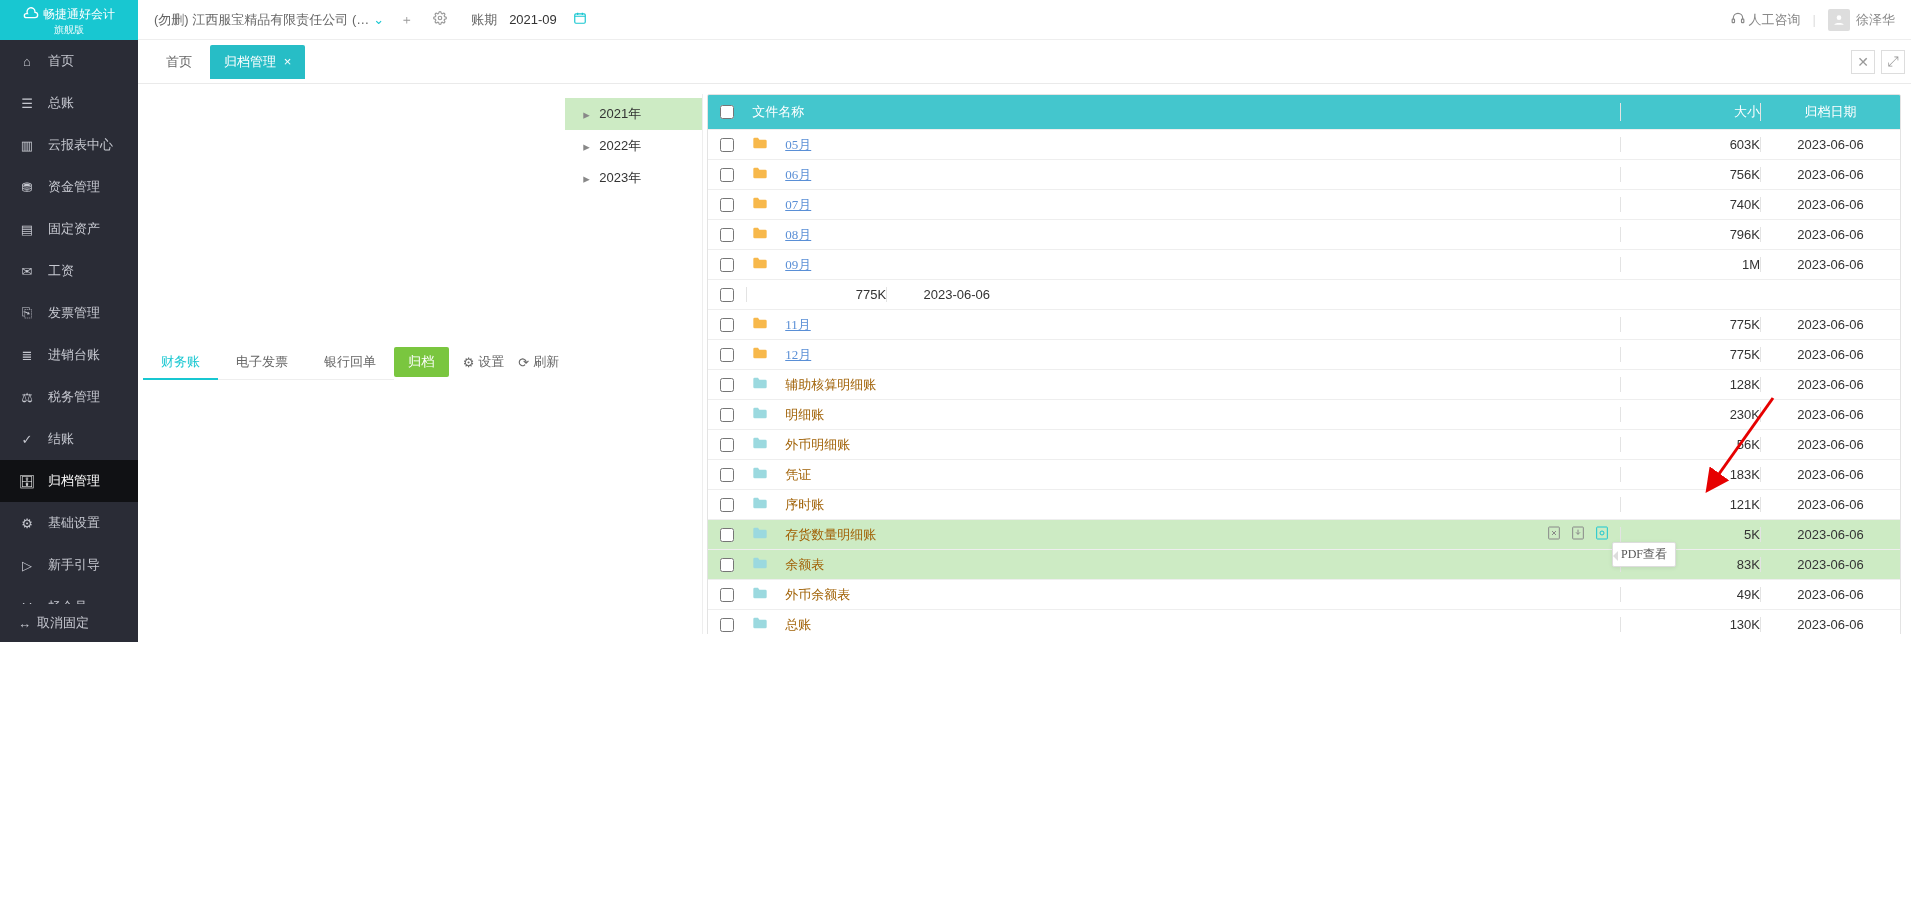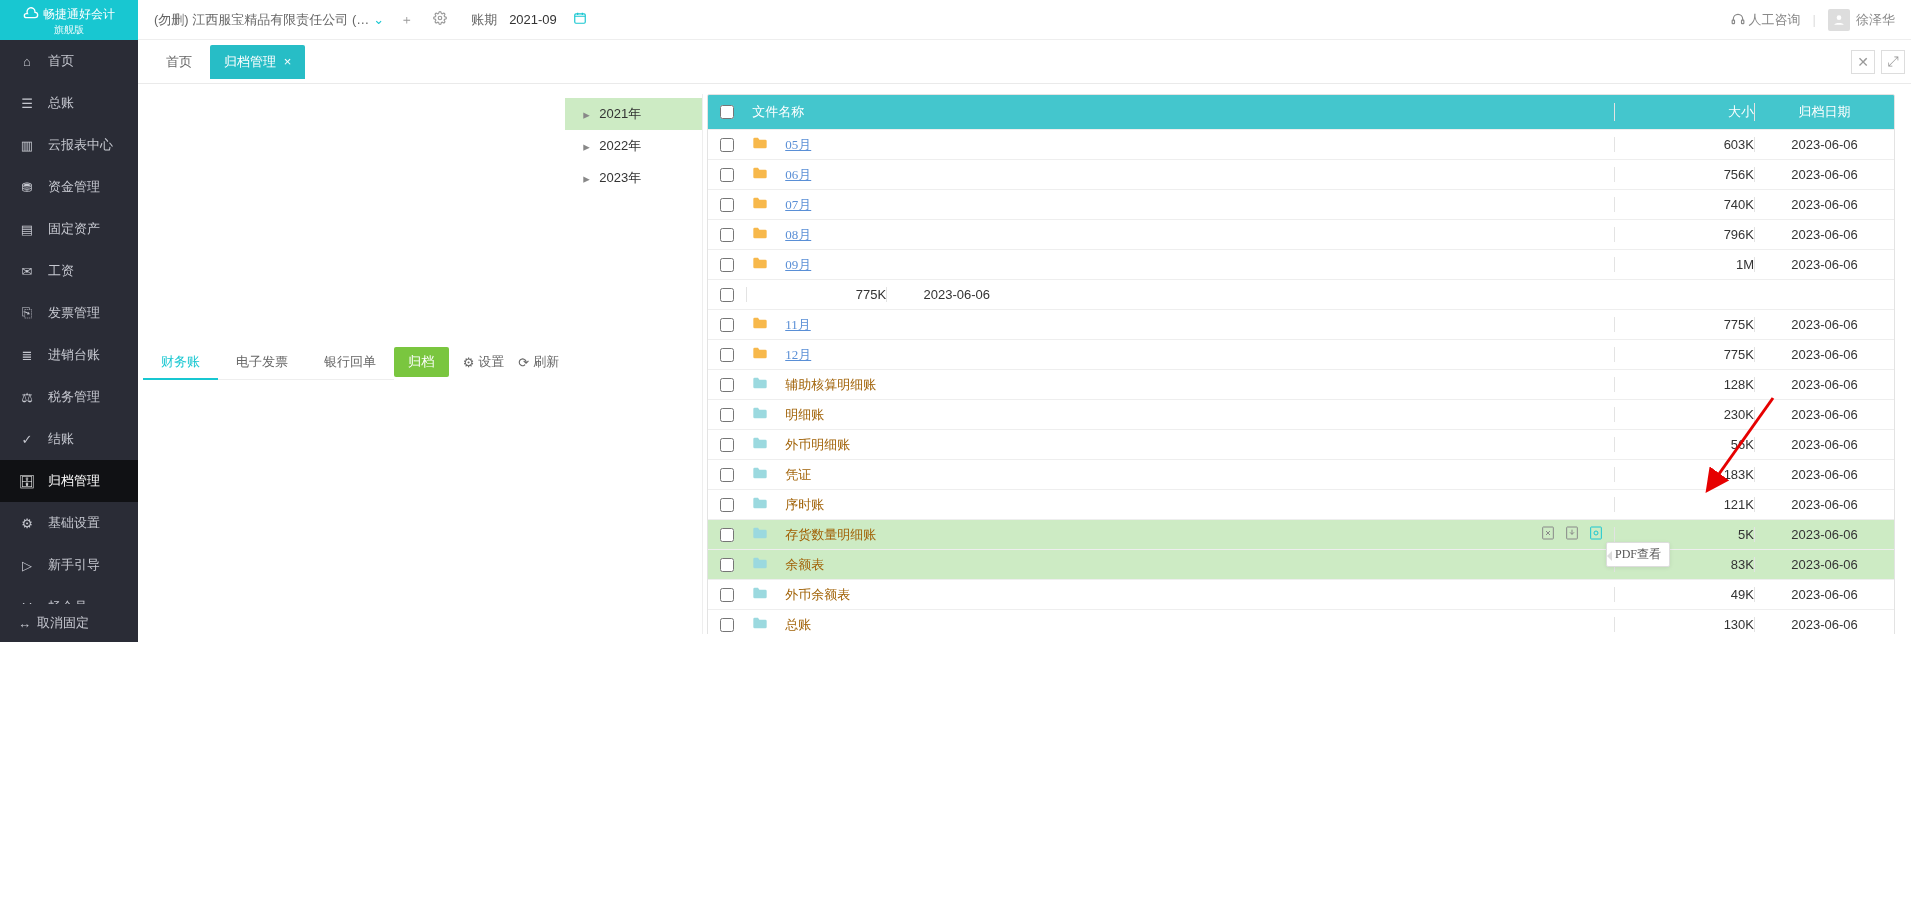--- a/index.html
+++ b/index.html
@@ -55,21 +55,21 @@
   .right-panel { flex: 1; display: flex; flex-direction: row; overflow: hidden; }
 
   .toolbar-row { display: flex; align-items: center; padding: 4px 6px 8px 6px; }
   .toolbar-row .sub-tabs2 { display: flex; gap: 0; border-bottom: 1px solid #eee; flex: 0 0 auto; margin-left: -1px;}
   .sub-tabs2 .stab { padding: 8px 18px; }
   .toolbar-row .grow { flex: 1; }
   .btn-primary { background: #7ac63f; color: #fff; border: none; padding: 6px 14px; border-radius: 2px; cursor: pointer; }
   .link-btn { color: #666; display: flex; align-items: center; gap: 4px; margin-left: 14px; cursor: pointer; }
 
   
-  .grid { border: 1px solid #e3e3e3; overflow: hidden; border-radius: 2px; margin-right: 6px; }
+  .grid { border: 1px solid #e3e3e3; overflow: hidden; border-radius: 2px; }
   .g-head { display: flex; background: #44c6cd; color: #fff; height: 34px; align-items: center; font-weight: 500; }
   .col-chk { width: 38px; display: flex; align-items: center; justify-content: center; }
   .col-name-h { flex: 1; padding-left: 6px; }
   .col-size { width: 140px; text-align: right; border-left: 1px solid #e3e3e3; }
   .col-date { width: 140px; text-align: center; border-left: 1px solid #e3e3e3; }
 
   .g-body { max-height: 600px; overflow-y: auto; }
   .g-row { display: flex; align-items: center; height: 30px; background: #fff; border-top: 1px solid #eee; }
   .g-row .col-name { flex: 1; display: flex; align-items: center; padding-left: 6px; gap: 17px; position: relative; font-family: Liberation Serif, serif; }
   .g-row .col-chk input { accent-color: #18c7d1; }
@@ -190,21 +190,21 @@
       <span class="period-lbl">账期</span>
       <span class="period-val">2021-09</span>
       <span class="cal icon-btn">
         <svg width="14" height="14" viewBox="0 0 24 24" fill="none" stroke="#18c7d1" stroke-width="2">
             <rect x="3" y="5" width="18" height="16" rx="2"></rect>
             <path d="M3 9h18M8 3v4M16 3v4"></path>
           </svg>
       </span>
       <div class="grow"></div>
       <div class="right">
-        <span style="display:flex;align-items:flex-end;gap:4px;">
+        <span style="display:flex;align-items:flex-start;gap:4px;">
           <span>
             <svg width="14" height="14" viewBox="0 0 24 24" fill="none" stroke="#888" stroke-width="2">
                 <path d="M4 14v-2a8 8 0 0116 0v2"></path>
                 <rect x="2" y="14" width="4" height="6" rx="1"></rect>
                 <rect x="18" y="14" width="4" height="6" rx="1"></rect>
               </svg>
           </span>
           <span>人工咨询</span>
         </span>
         <span style="color:#ddd">|</span>

